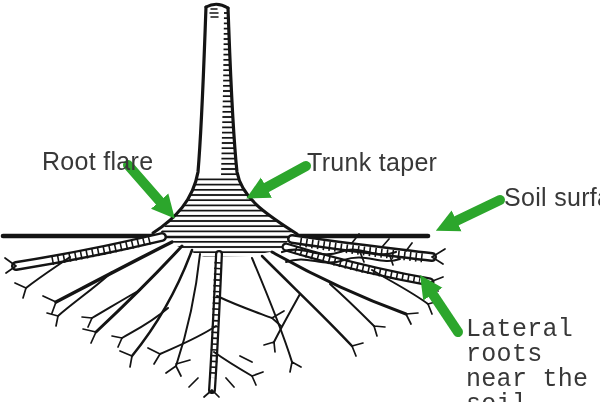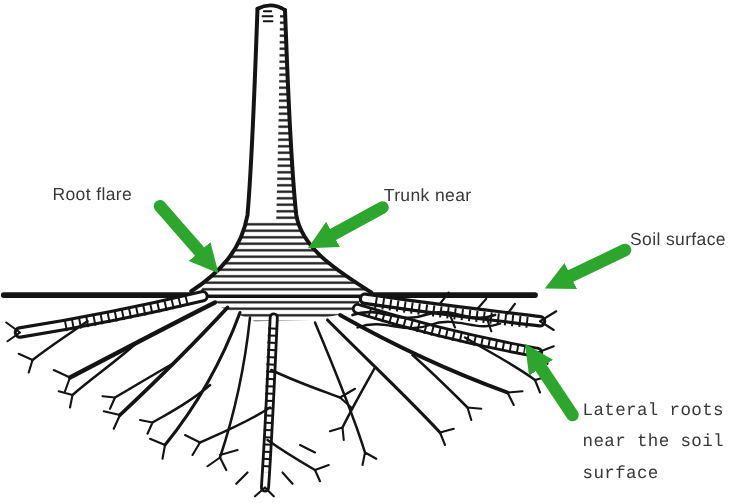--- a/index.html
+++ b/index.html
@@ -8,21 +8,21 @@
     --label:#383838;
     --bg:#ffffff;
   }
   html,body{margin:0;padding:0;background:#fff;}
   .canvas{
     position:relative;width:600px;height:402px;background:var(--bg);
     font-family:"Liberation Sans",sans-serif;overflow:hidden;
   }
   .illustration{position:absolute;left:0;top:0;}
   .label{
-    position:absolute;color:var(--label);font-size:14px;letter-spacing:.3px;
+    position:absolute;color:var(--label);font-size:25px;letter-spacing:.3px;
     white-space:nowrap;user-select:none;
   }
   .label.multi{white-space:pre-line;line-height:25px;}
   
   .ink{stroke:var(--ink);fill:none;stroke-linecap:round;stroke-linejoin:round;}
   .tube-core{stroke:#ffffff;fill:none;stroke-linecap:round;}
   .dash{stroke:var(--ink);fill:none;stroke-dasharray:1.6 4.2;stroke-linecap:butt;}
   .arrow{stroke:var(--green);stroke-width:10;stroke-linecap:round;fill:none;}
   .ah{fill:var(--green);}
   .trunk-fill{fill:#ffffff;}
@@ -138,21 +138,21 @@
     <g>
       <path class="arrow" marker-end="url(#ah)" d="M500,200 L452,223"></path>
     </g>
     <g>
       <path class="arrow" marker-end="url(#ah)" d="M458,332 L430,290"></path>
     </g>
   </svg>
 
   <div class="label" style="left:42px;top:147px;">Root flare</div>
 
-  <div class="label" style="left:307px;top:148px;">Trunk near</div>
+  <div class="label" style="left:307px;top:148px;">Trunk taper</div>
 
   <div class="label" style="left:504px;top:183px;">Soil surface</div>
 
   <div class="label multi" style="left:466px;top:317px;font-family:Liberation Mono, monospace;">Lateral roots
 near the soil
 surface</div>
 
 </div>
 
 </body></html>

